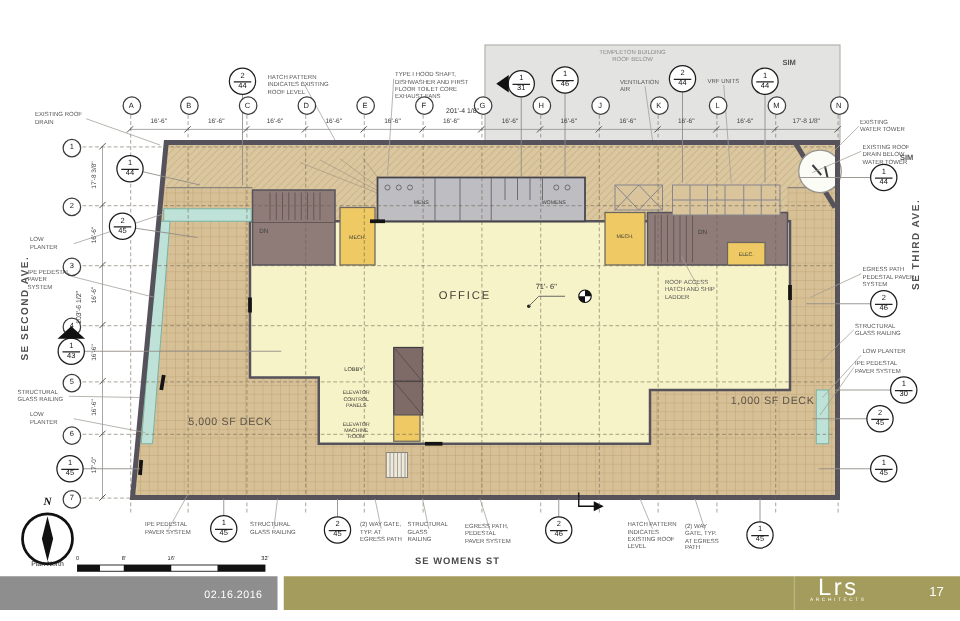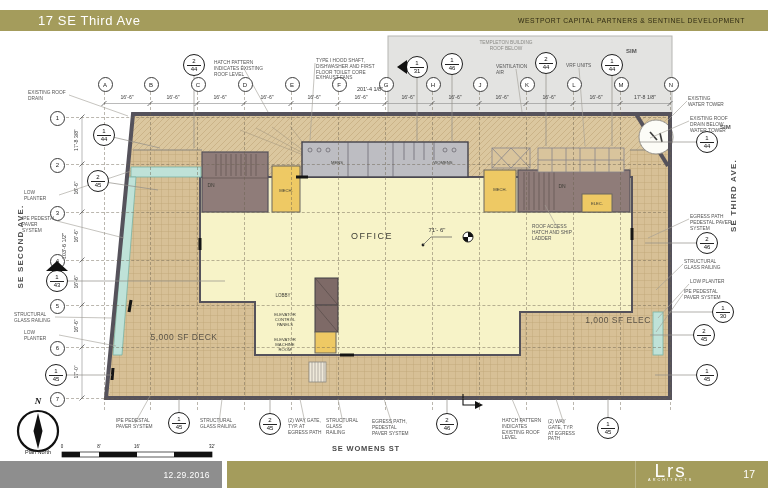--- a/index.html
+++ b/index.html
@@ -449,45 +449,41 @@
       <div class="rlabel wrap" style="left: 285px; top: 319px; font-size: 4.2px; width: 28px;">ELEVATOR CONTROL PANELS</div>
       <div class="rlabel wrap" style="left: 285px; top: 344px; font-size: 4.2px; width: 28px;">ELEVATOR MACHINE ROOM</div>
       <div class="rlabel" style="left: 286px; top: 190px; font-size: 4.2px;">MECH.</div>
       <div class="rlabel" style="left: 500px; top: 189px; font-size: 4.2px;">MECH.</div>
       <div class="rlabel" style="left: 597px; top: 203px; font-size: 4.2px;">ELEC.</div>
       <div class="rlabel" style="left: 211px; top: 185px; font-size: 5px;">DN</div>
       <div class="rlabel" style="left: 562px; top: 186px; font-size: 5px;">DN</div>
       <div class="rlabel" style="left: 337px; top: 162px; font-size: 4.2px;">MENS</div>
       <div class="rlabel" style="left: 443px; top: 162px; font-size: 4.2px;">WOMENS</div>
       <div class="decklabel" style="left: 184px; top: 337px; font-size: 8.5px;">5,000 SF DECK</div>
-      <div class="decklabel" style="left: 618px; top: 320px; font-size: 8.5px;">1,000 SF ELEC</div>
+      <div class="decklabel" style="left: 618px; top: 320px; font-size: 8.5px;">1,000 SF DECK</div>
     </div>
 
-  <div class="topbar">
-    <span class="project">17 SE Third Ave</span>
-    <span class="client">WESTPORT CAPITAL PARTNERS &amp; SENTINEL DEVELOPMENT</span>
-  </div>
 
   <div class="street-v" style="left:-25px;top:242px;width:90px;">SE SECOND AVE.</div>
   <div class="street-v" style="left:688px;top:191px;width:90px;">SE THIRD AVE.</div>
   <div class="street-h" style="left:316px;top:444px;width:100px;">SE WOMENS ST</div>
 
   <div class="bigdim" style="left:335px;top:86px;width:70px;">201'-4 1/8"</div>
   <div class="bigdim rot" style="left:29px;top:243px;width:70px;">103'-6 1/2"</div>
   <div class="bigdim" style="left:417px;top:227px;width:40px;font-size:6px;">71'- 6"</div>
 
   <div class="compass-n">N</div>
   <div class="plan-north">Plan North</div>
   <span class="slabel" style="left:62px;">0</span>
   <span class="slabel" style="left:99px;">8'</span>
   <span class="slabel" style="left:137px;">16'</span>
   <span class="slabel" style="left:212px;">32'</span>
 
   <div class="bar-date">
-    <span>12.29.2016</span>
+    <span>02.16.2016</span>
   </div>
   <div class="bar-title">
     <span class="logo-div"></span>
     <span class="logo">
       <div class="logo-main">Lrs</div>
       <div class="logo-sub">ARCHITECTS</div>
     </span>
     <span class="page-num">17</span>
   </div>
 </div>

